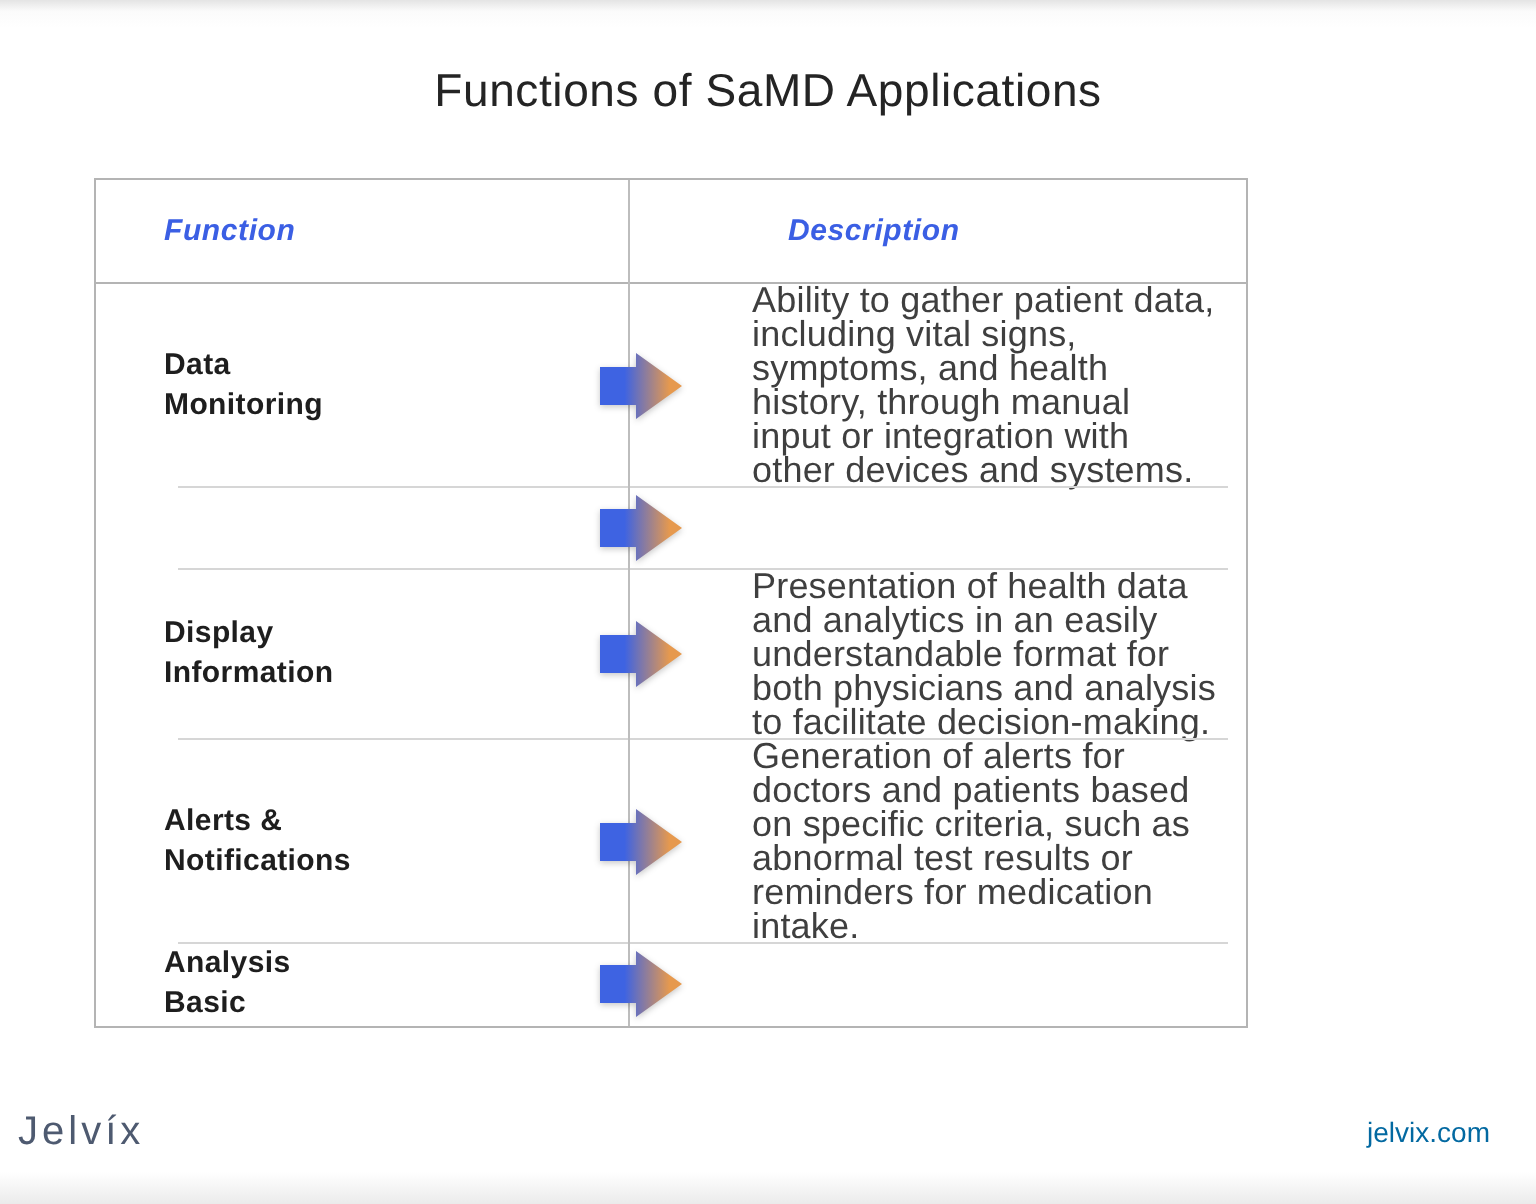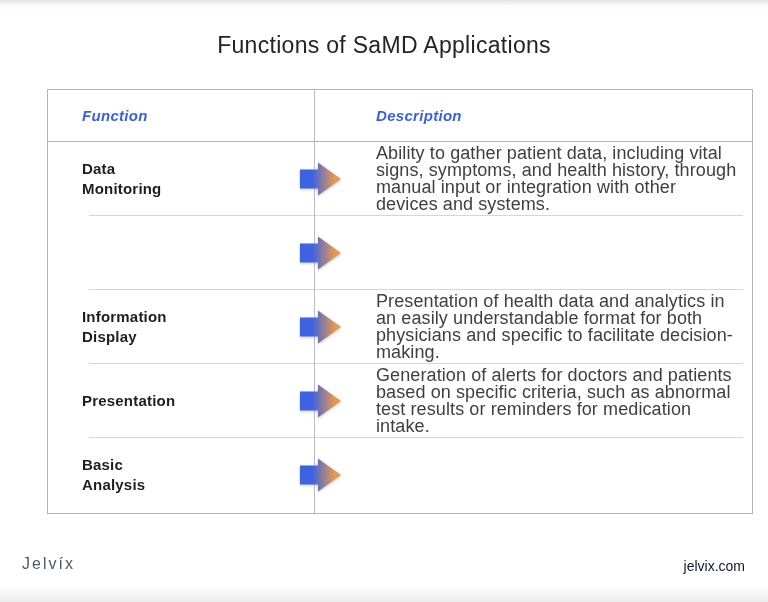--- a/index.html
+++ b/index.html
@@ -33,21 +33,21 @@
   }
   .page-title{
     position:absolute;left:0;top:32px;width:768px;
     text-align:center;
     font-size:23px;font-weight:normal;
     letter-spacing:0.3px;
     color:var(--title-text);
   }
   .table{
     position:absolute;left:47px;top:89px;
-    width:706px;height:425px;
+    width:577px;height:425px;
     border:1px solid var(--table-border);
     background:#ffffff;
   }
   .col-divider{
     position:absolute;left:266px;top:0;bottom:0;width:1px;
     background:#bdbdbd;
     z-index:1;
   }
   .thead{
     position:relative;
@@ -55,21 +55,21 @@
     display:flex;
     align-items:center;
     border-bottom:1px solid var(--table-border);
   }
   .th{
     font-size:15px;font-weight:bold;font-style:italic;
     letter-spacing:0.3px;
     color:var(--header-text);
   }
   .th-function{width:266px;padding-left:34px;}
-  .th-description{flex:1;padding-left:62px;}
+  .th-description{flex:1;padding-left:80px;}
   .tbody{
     position:relative;
     height:370px;
     display:flex;flex-direction:column;
   }
   .row{
     position:relative;
     flex:1;
     display:flex;
     align-items:center;
@@ -99,29 +99,29 @@
   .arrow{
     position:absolute;
     left:252px;
     top:50%;
     transform:translateY(-50%);
     width:41px;height:33px;
     z-index:2;
     filter:drop-shadow(0 1px 1.5px rgba(0,0,0,0.22));
   }
   .footer-logo{
-    position:absolute;left:22px;top:555px;
-    font-size:16px;
+    position:absolute;left:9px;top:555px;
+    font-size:20px;
     letter-spacing:2px;
     color:var(--footer-text);
   }
   .footer-site{
     position:absolute;right:23px;top:558px;
     font-size:14px;
-    color:#0f172a;
+    color:#0369a1;
     text-decoration:none;
     padding-left:42px;
   }
   .svg-defs{position:absolute;width:0;height:0;overflow:hidden;}
 </style>
 </head>
 <body>
 
 <svg class="svg-defs" aria-hidden="true">
   <defs>
@@ -160,43 +160,44 @@
     </div>
 
     <div class="row">
       <svg class="arrow" viewBox="0 0 41 33">
         <polygon points="0,7 18,7 18,0 41,16.5 18,33 18,26 0,26" fill="url(#arrowGrad)"></polygon>
       </svg>
     </div>
 
     <div class="row">
       <div class="cell-function">
+        <span style="display:block">Display</span>
         <span style="display:block">Information</span>
-        <span style="display:block">Display</span>
-      </div>
-      <svg class="arrow" viewBox="0 0 41 33">
-        <polygon points="0,7 18,7 18,0 41,16.5 18,33 18,26 0,26" fill="url(#arrowGrad)"></polygon>
-      </svg>
-      <div class="cell-description">Presentation of health data and analytics in an easily understandable format for both physicians and specific to facilitate decision-making.</div>
-    </div>
-
-    <div class="row">
-      <div class="cell-function">
-        <span style="display:block">Presentation</span>
+      </div>
+      <svg class="arrow" viewBox="0 0 41 33">
+        <polygon points="0,7 18,7 18,0 41,16.5 18,33 18,26 0,26" fill="url(#arrowGrad)"></polygon>
+      </svg>
+      <div class="cell-description">Presentation of health data and analytics in an easily understandable format for both physicians and analysis to facilitate decision-making.</div>
+    </div>
+
+    <div class="row">
+      <div class="cell-function">
+        <span style="display:block">Alerts &amp;</span>
+        <span style="display:block">Notifications</span>
       </div>
       <svg class="arrow" viewBox="0 0 41 33">
         <polygon points="0,7 18,7 18,0 41,16.5 18,33 18,26 0,26" fill="url(#arrowGrad)"></polygon>
       </svg>
       <div class="cell-description">Generation of alerts for doctors and patients based on specific criteria, such as abnormal test results or reminders for medication intake.</div>
     </div>
 
     <div class="row">
       <div class="cell-function">
+        <span style="display:block">Analysis</span>
         <span style="display:block">Basic</span>
-        <span style="display:block">Analysis</span>
       </div>
       <svg class="arrow" viewBox="0 0 41 33">
         <polygon points="0,7 18,7 18,0 41,16.5 18,33 18,26 0,26" fill="url(#arrowGrad)"></polygon>
       </svg>
     </div>
 
   </div>
 </div>
 
 <div class="footer-logo">Jelvíx</div>

